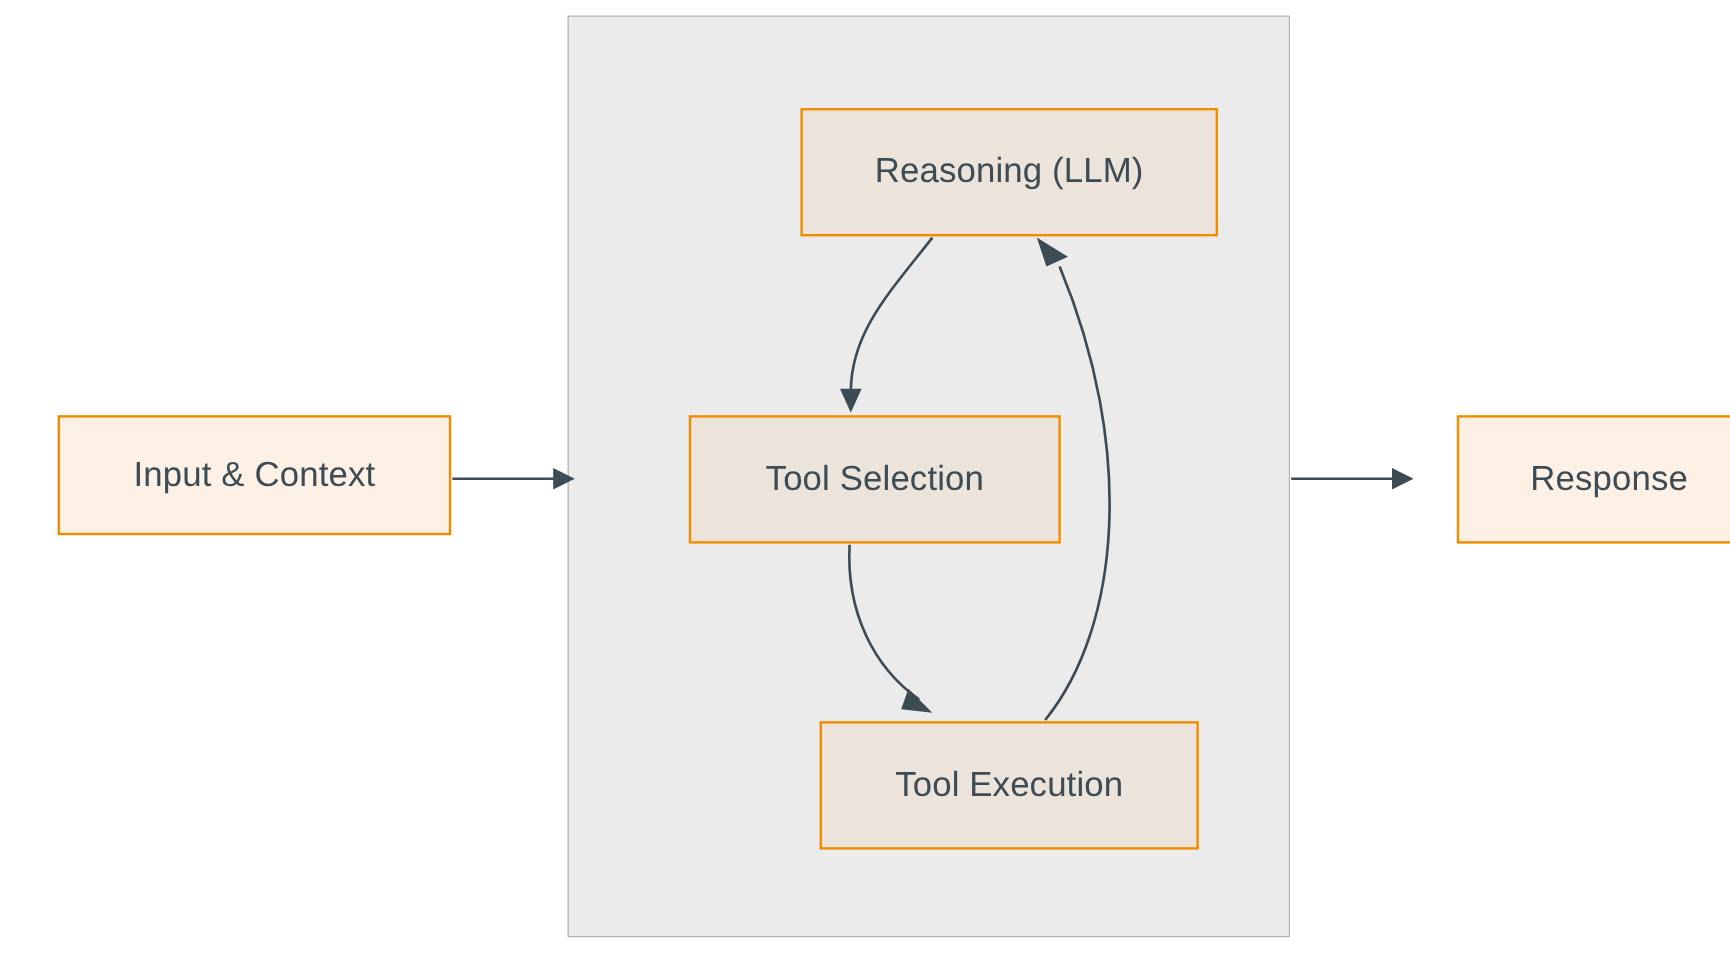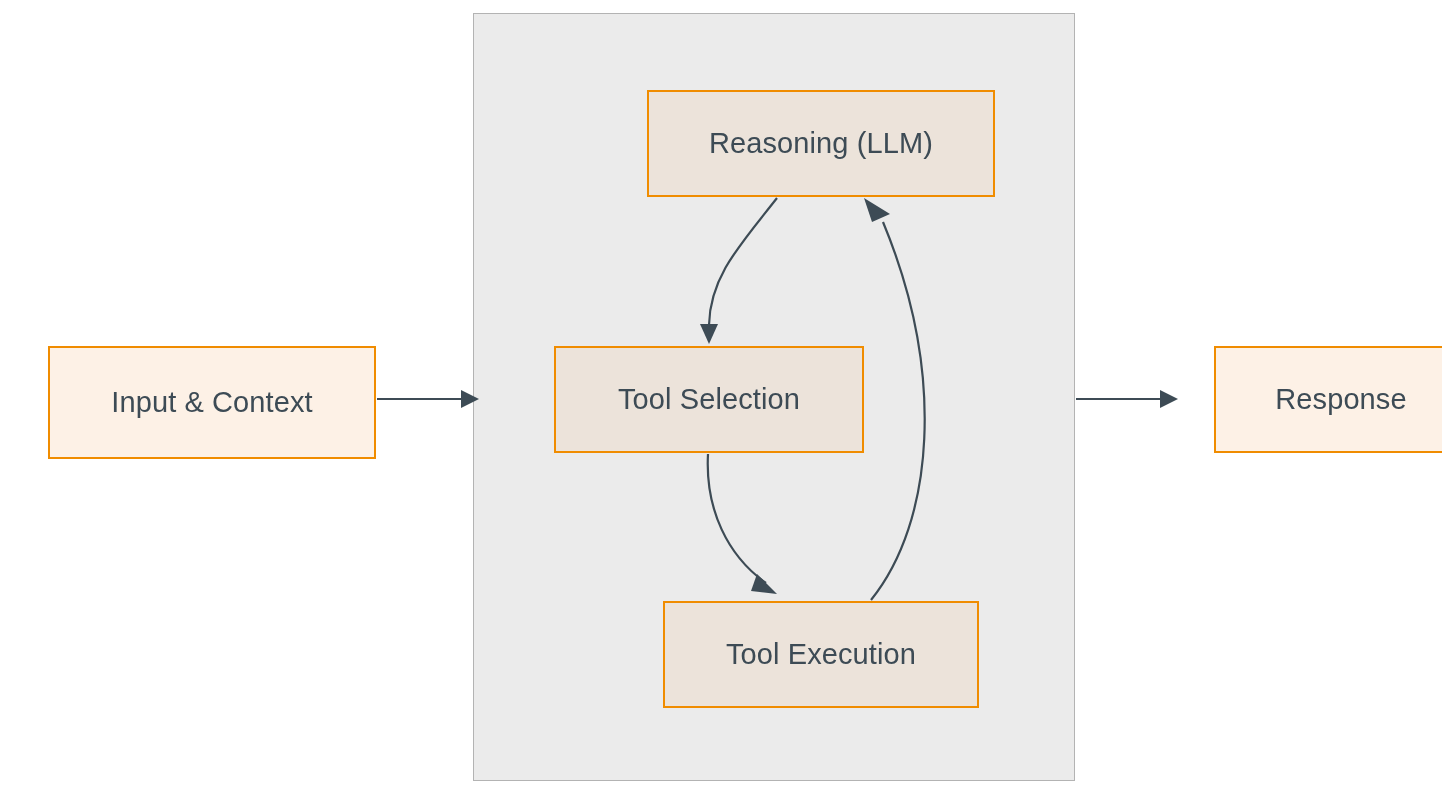--- a/index.html
+++ b/index.html
@@ -41,26 +41,27 @@
     font-family: "Liberation Sans", sans-serif;
     line-height: 1.2;
     letter-spacing: 0.1px;
     white-space: nowrap;
   }
   .node-outer {
     background: #fdf1e6;
   }
   .node-inner {
     background: #ece3da;
+    margin-left: 20px;
   }
   #node-input {
     left: 48px;
     top: 346px;
     width: 328px;
-    height: 113px;
+    height: 100px;
   }
   #node-response {
     left: 1174px;
     top: 346px;
     width: 254px;
     height: 107px;
     margin-left: 40px;
   }
   #node-reasoning {
     left: 647px;

